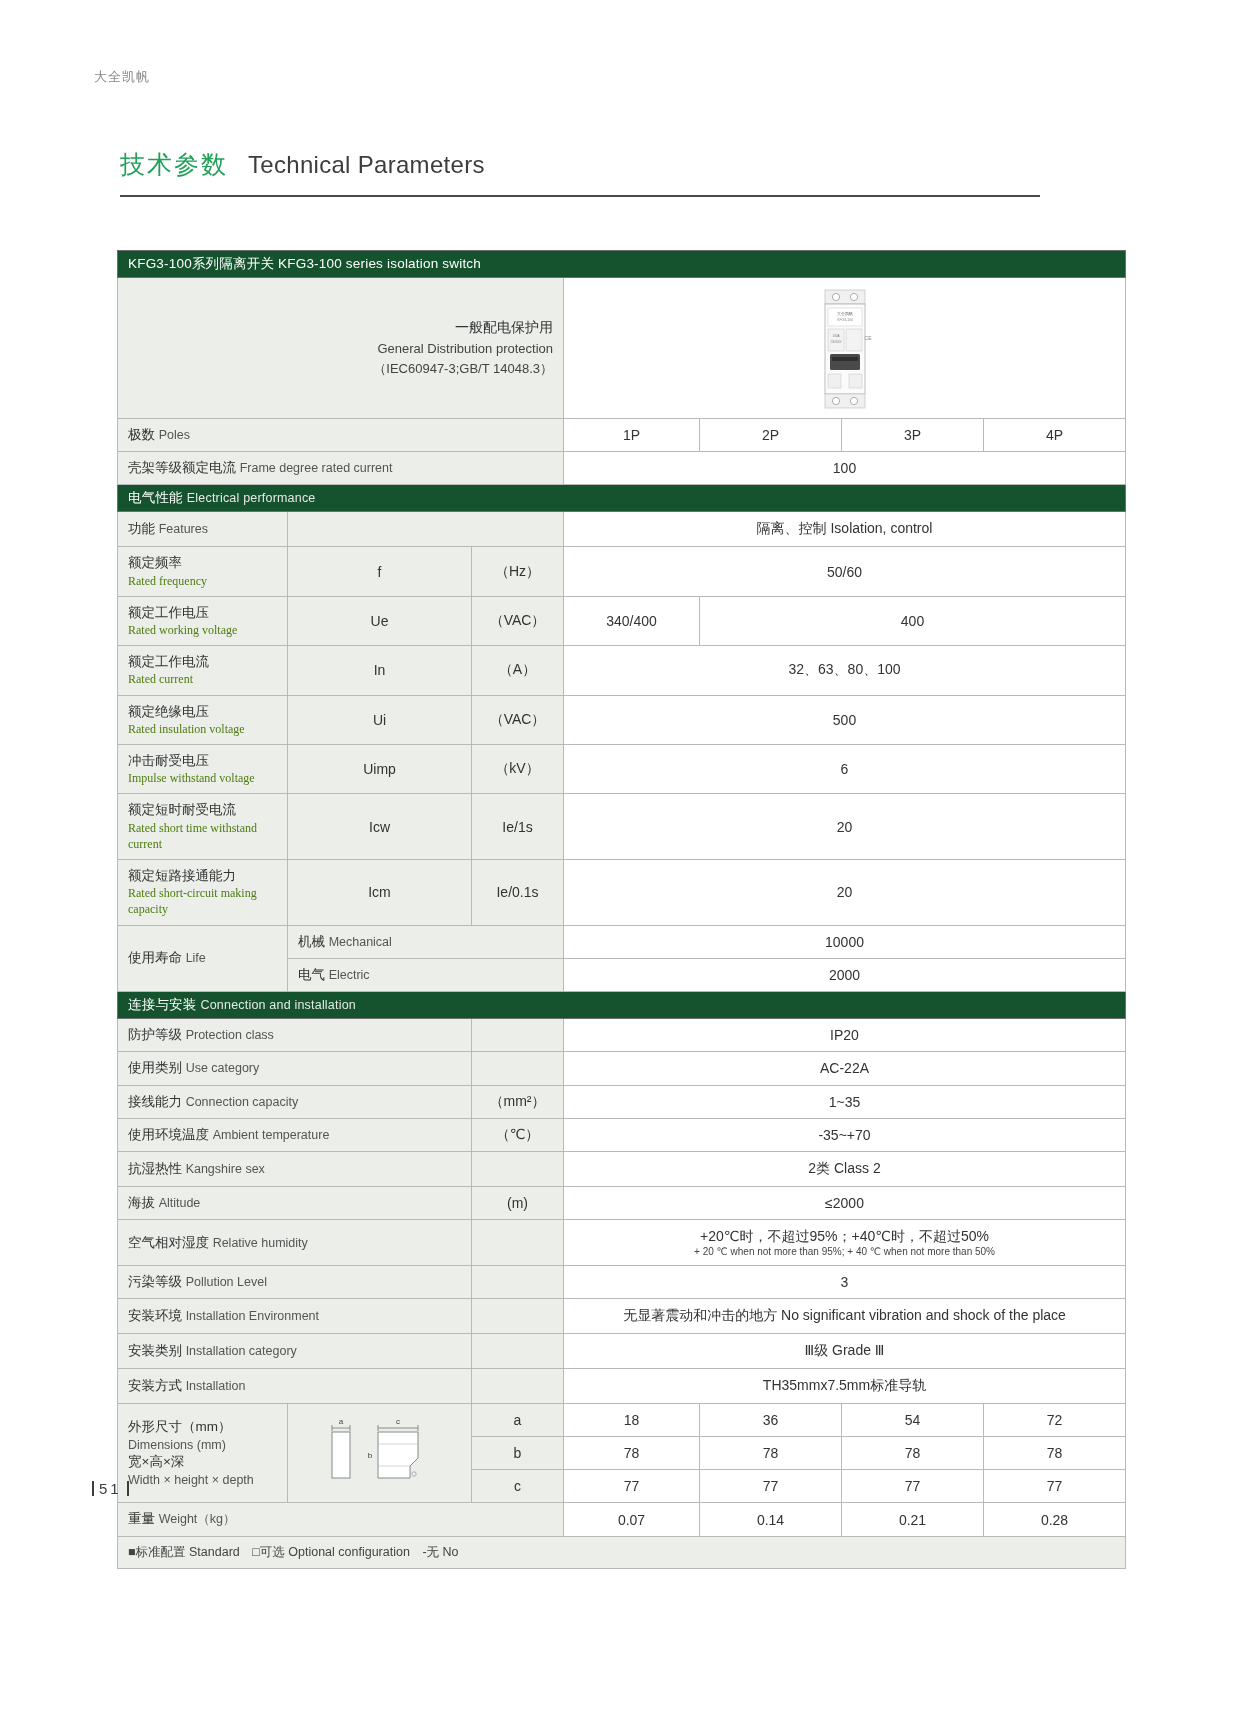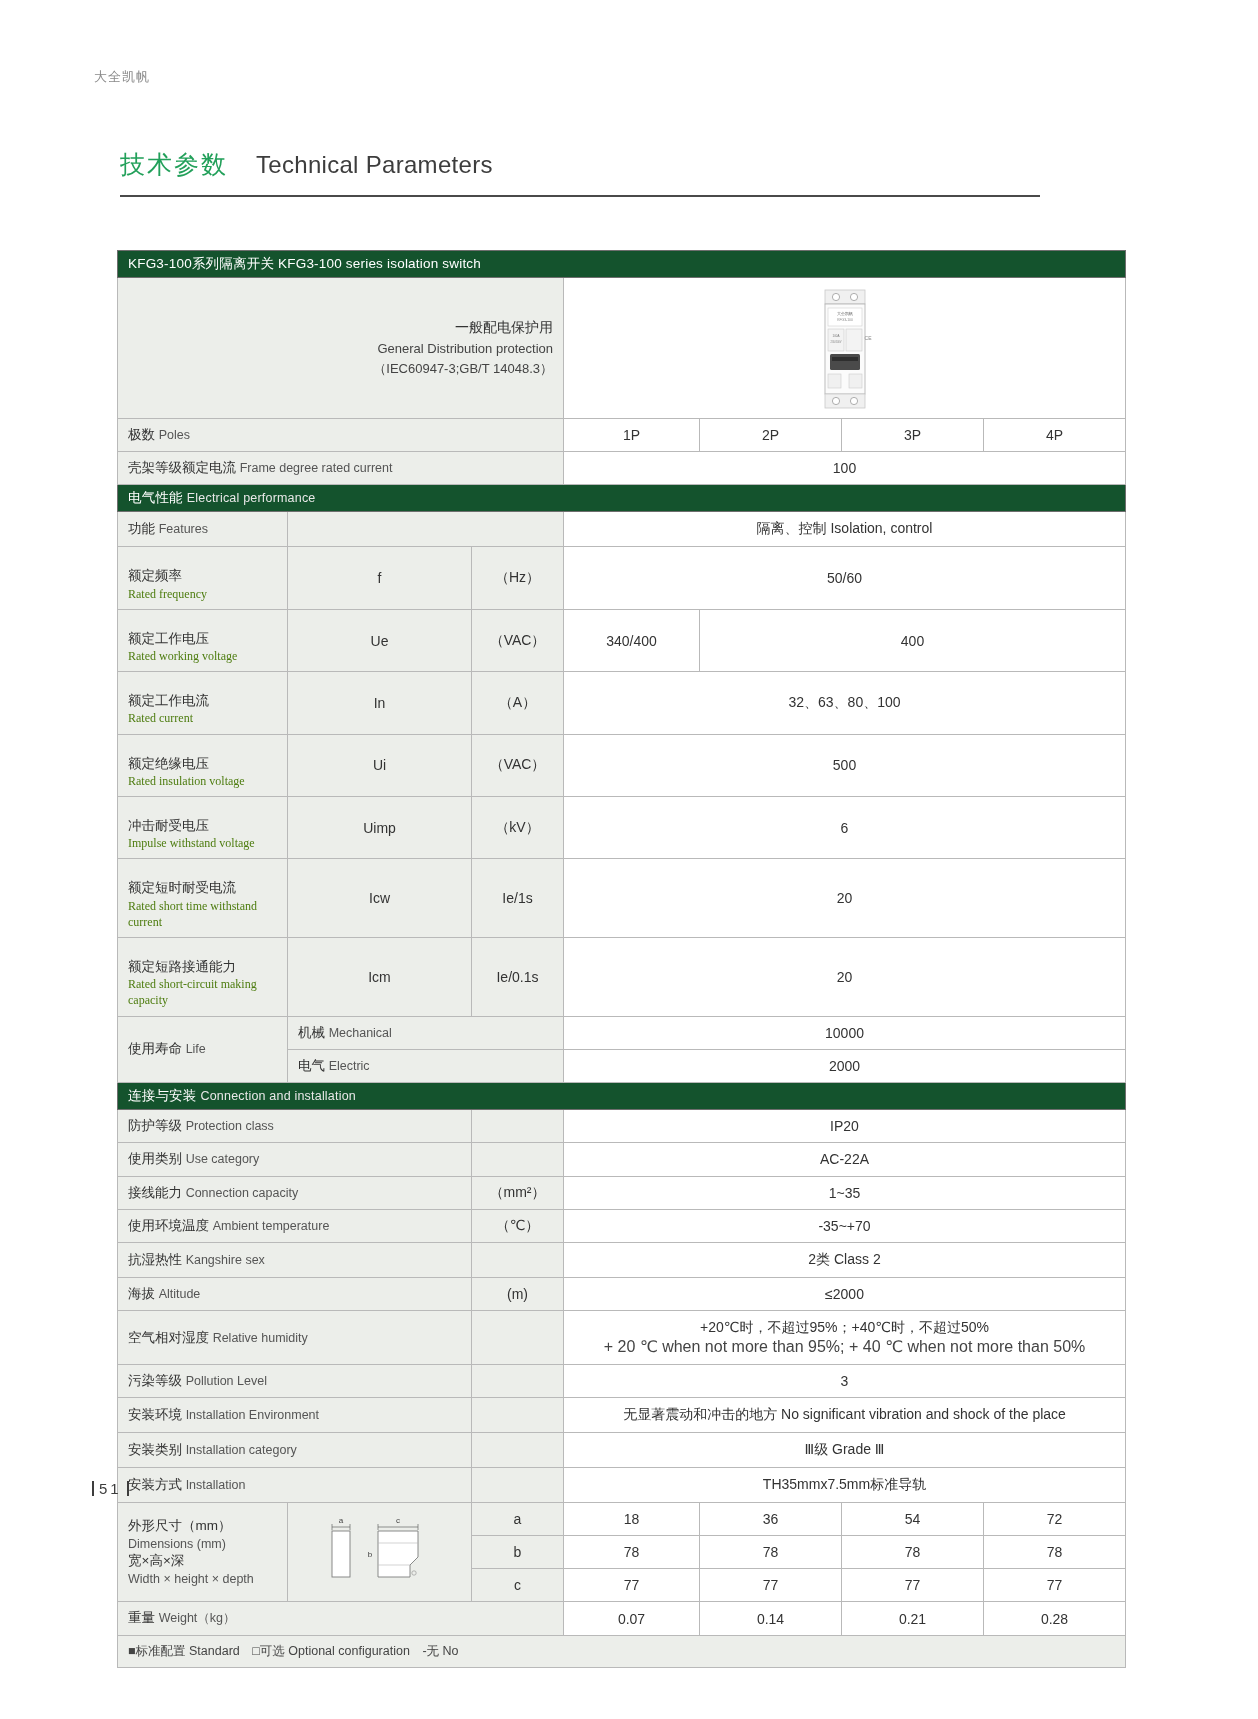--- a/index.html
+++ b/index.html
@@ -39,21 +39,21 @@
   }
   .title-cn {
     font-size: 25px;
     color: #22a05a;
     letter-spacing: 2px;
     font-weight: normal;
   }
   .title-en {
     font-size: 24px;
     color: #3d3d3d;
-    margin-left: 28px;
+    margin-left: 20px;
     letter-spacing: 0.3px;
   }
   .title-rule {
     border-bottom: 2px solid #4a4a4a;
     width: 100%;
   }
 
   
   .spec-table {
     position: absolute;
@@ -82,37 +82,37 @@
   }
   .band .en { color: #e8e8e8; font-size: 12.5px; }
 
   .lbl {
     background: #eceeea;
     padding: 7px 0 7px 10px !important;
     line-height: 1.35;
   }
   .lbl .cn { font-size: 13.5px; color: #333; }
   .lbl .en { font-size: 12.5px; color: #555; }
-  .lbl-2line .cn { display: block; font-size: 13.5px; margin-top: 13px; }
+  .lbl-2line .cn { display: block; font-size: 13.5px; }
   .lbl-2line .en { display: block; font-size: 12px; color: #4d7c0f; font-family: Liberation Serif, serif; }
 
   .sym {
     background: #eceeea;
     text-align: center;
     font-size: 14px;
     color: #333;
   }
   .val {
     background: #ffffff;
     text-align: center;
     font-size: 14px;
     color: #333;
     padding: 8px 0 !important;
   }
-  .val-sm { font-size: 16px; color: #444; }
+  .val-sm { font-size: 10px; color: #444; }
 
   .photo-cell {
     background: #ffffff;
     text-align: center;
     padding: 10px 0 !important;
   }
   .desc-cell {
     background: #eceeea;
     text-align: right;
     line-height: 1.55;

